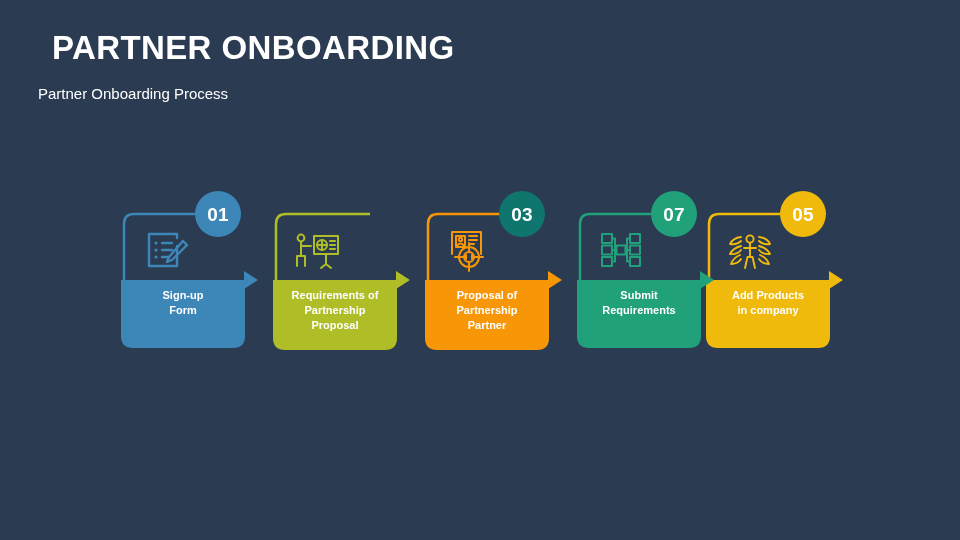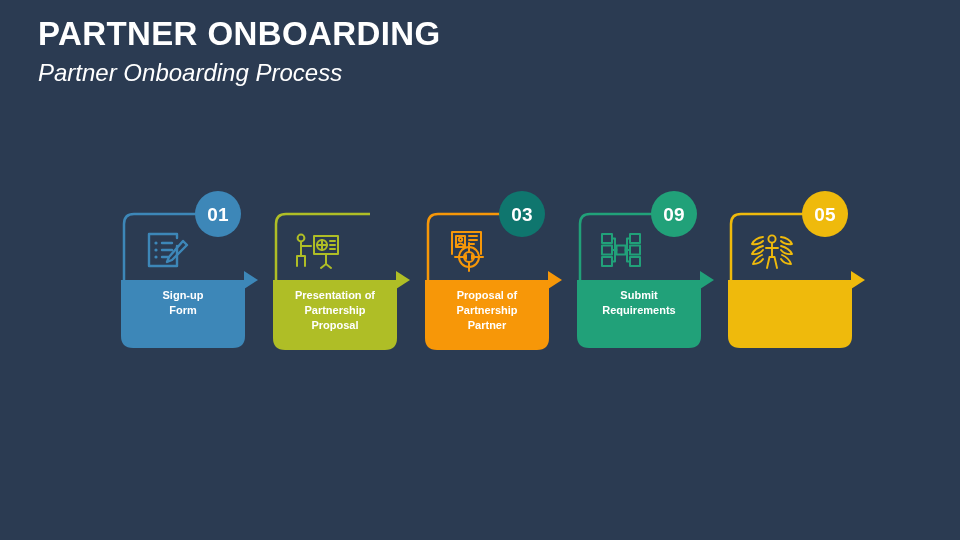--- a/index.html
+++ b/index.html
@@ -26,31 +26,30 @@
     left: 38px;
     top: 14px;
     width: 700px;
   }
   .title {
     font-size: 33px;
     font-weight: bold;
     color: #ffffff;
     letter-spacing: 0.4px;
     line-height: 40px;
-    margin: 0;
+    margin: 14px;
     white-space: nowrap;
   }
   .subtitle {
-    font-size: 24px;
+    font-size: 15px;
     font-weight: normal;
     color: #ffffff;
     line-height: 24px;
     margin: 7px 0 0 0;
     white-space: nowrap;
-    font-style: italic;
   }
   
   .steps {
     position: absolute;
     left: 0;
     top: 0;
     width: 960px;
     height: 540px;
     margin-left: 16px;
   }
@@ -175,21 +174,21 @@
           <path d="M10 18 L10 32 M6 42 L6 32 L14 32 L14 42"></path>
           <path d="M10 22 L20 22"></path>
           <rect x="23" y="12" width="24" height="18"></rect>
           <circle cx="31" cy="21" r="5"></circle>
           <path d="M31 16 L31 26 M26 21 L36 21"></path>
           <path d="M39 17 L44 17 M39 21 L44 21 M39 25 L44 25"></path>
           <path d="M35 30 L35 40 M30 44 L35 40 L40 44"></path>
         </svg>
       </div>
       <div class="step-label">
-        <div>Presentation of</div>
+        <div>Requirements of</div>
         <div>Partnership</div>
         <div>Proposal</div>
       </div>
       <div class="arrow" style="left:123px; border-left:14px solid #afbe26;"></div>
     </div>
 
     <div class="step" style="left:409px;">
       <div class="step-frame">
         <svg width="124" height="175" viewBox="0 0 124 175">
           <path d="M3 91 L3 33 Q3 23 13 23 L97 23" fill="none" stroke="#f79708" stroke-width="2.5"></path>
@@ -221,21 +220,21 @@
     </div>
 
     <div class="step" style="left:561px;">
       <div class="step-frame">
         <svg width="124" height="175" viewBox="0 0 124 175">
           <path d="M3 91 L3 33 Q3 23 13 23 L97 23" fill="none" stroke="#21a179" stroke-width="2.5"></path>
           <path d="M0 89 L124 89 L124 145 Q124 157 112 157 L12 157 Q0 157 0 145 Z" fill="#21a179"></path>
         </svg>
       </div>
       <div class="badge" style="background:#21a179;">
-        <span class="badge-num">09</span>
+        <span class="badge-num">07</span>
       </div>
       <div class="step-icon">
         <svg width="52" height="52" viewBox="0 0 52 52" fill="none" stroke="#21a179" stroke-width="2" stroke-linecap="round" stroke-linejoin="round">
           <rect x="7" y="10" width="10" height="9"></rect>
           <rect x="7" y="21.5" width="10" height="9"></rect>
           <rect x="7" y="33" width="10" height="9"></rect>
           <rect x="21.5" y="21.5" width="9" height="9"></rect>
           <rect x="35" y="10" width="10" height="9"></rect>
           <rect x="35" y="21.5" width="10" height="9"></rect>
           <rect x="35" y="33" width="10" height="9"></rect>
@@ -245,21 +244,21 @@
           <path d="M32 14.5 L35 14.5 M32 37.5 L35 37.5 M32 14.5 L32 37.5"></path>
         </svg>
       </div>
       <div class="step-label">
         <div>Submit</div>
         <div>Requirements</div>
       </div>
       <div class="arrow" style="left:123px; border-left:14px solid #21a179;"></div>
     </div>
 
-    <div class="step" style="left:712px;">
+    <div class="step" style="left:690px;">
       <div class="step-frame">
         <svg width="124" height="175" viewBox="0 0 124 175">
           <path d="M3 91 L3 33 Q3 23 13 23 L97 23" fill="none" stroke="#efba0c" stroke-width="2.5"></path>
           <path d="M0 89 L124 89 L124 145 Q124 157 112 157 L12 157 Q0 157 0 145 Z" fill="#efba0c"></path>
         </svg>
       </div>
       <div class="badge" style="background:#efba0c;">
         <span class="badge-num">05</span>
       </div>
       <div class="step-icon">
@@ -267,17 +266,21 @@
           <circle cx="26" cy="15" r="3.6"></circle>
           <path d="M26 19 L26 33 M20 24 L32 24 M21 44 L23.5 33 M31 44 L28.5 33 M23.5 33 L28.5 33"></path>
           <path d="M17 13 Q9 14 6 20 Q13 21 17 17"></path>
           <path d="M17 22 Q9 24 6 30 Q13 31 17 26"></path>
           <path d="M16 31 Q9 34 7 40 Q14 40 17 35"></path>
           <path d="M35 13 Q43 14 46 20 Q39 21 35 17"></path>
           <path d="M35 22 Q43 24 46 30 Q39 31 35 26"></path>
           <path d="M36 31 Q43 34 45 40 Q38 40 35 35"></path>
         </svg>
       </div>
+      <div class="step-label">
+        <div>Add Products</div>
+        <div>in company</div>
+      </div>
       <div class="arrow" style="left:123px; border-left:14px solid #efba0c;"></div>
     </div>
 
   </div>
 </div>
 
 </body></html>

